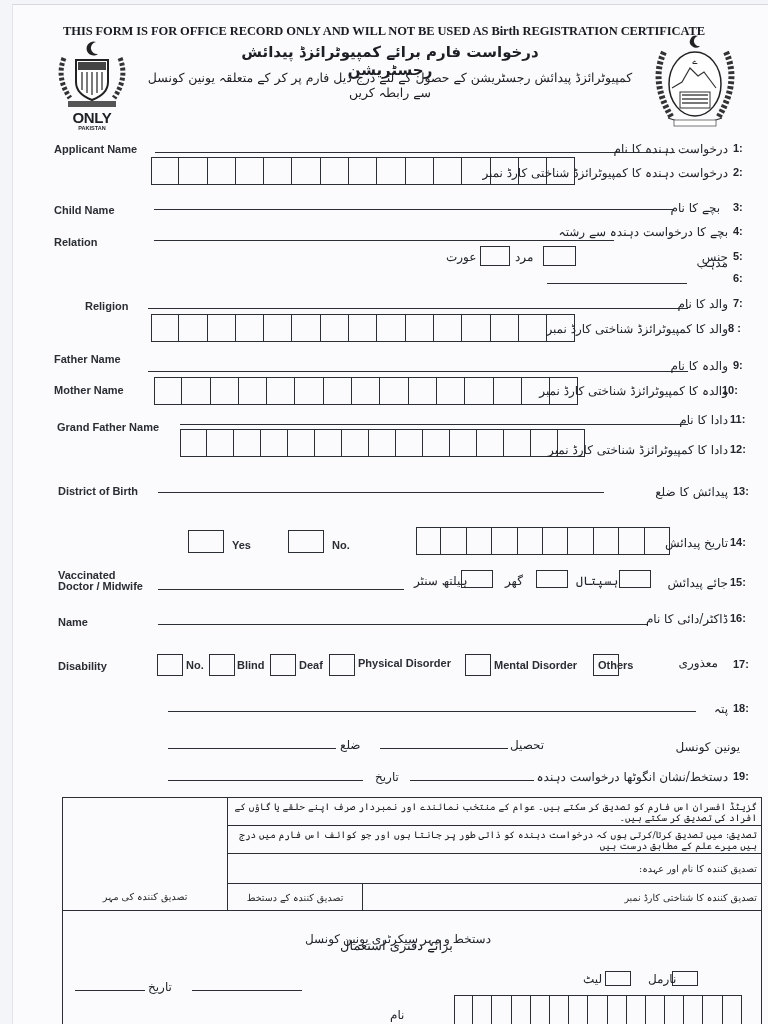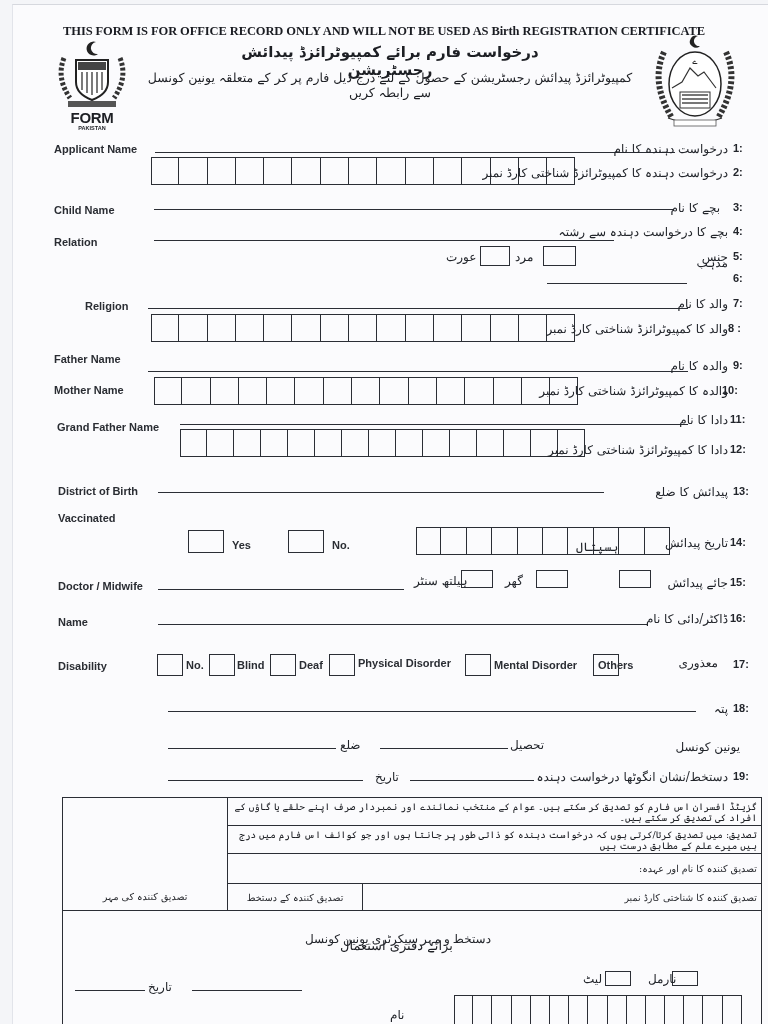--- a/index.html
+++ b/index.html
@@ -81,21 +81,21 @@
     <rect x="26" y="24" width="28" height="8" fill="#444"></rect>
     <g stroke="#222" stroke-width="1.2">
         <line x1="30" y1="34" x2="30" y2="52"></line>
         <line x1="35" y1="34" x2="35" y2="55"></line>
         <line x1="40" y1="34" x2="40" y2="57"></line>
         <line x1="45" y1="34" x2="45" y2="55"></line>
         <line x1="50" y1="34" x2="50" y2="52"></line>
       </g>
     <rect x="16" y="63" width="48" height="6" fill="#555"></rect>
   </svg>
-  <div style="font-family:'Liberation Sans',sans-serif;font-weight:bold;font-size:15px;text-align:center;letter-spacing:-0.3px;line-height:15px;">FORM</div>
+  <div style="font-family:'Liberation Sans',sans-serif;font-weight:bold;font-size:15px;text-align:center;letter-spacing:-0.3px;line-height:15px;">ONLY</div>
   <div style="font-weight:bold;font-size:5.5px;text-align:center;">PAKISTAN</div>
 </div>
 
 <div class="abs" style="left:650px;top:32px;width:90px;height:104px;">
   <svg class="logo-svg" width="90" height="104" viewBox="0 0 90 104">
     <path d="M48 4 a6 6 0 1 0 2 10 a4.5 4.5 0 1 1 -2 -10z" fill="#222"></path>
     <path d="M14 20 q-14 30 8 66 M76 20 q14 30 -8 66" stroke="#333" stroke-width="6" fill="none" stroke-dasharray="3 2"></path>
     <ellipse cx="45" cy="52" rx="26" ry="32" fill="#fff" stroke="#222" stroke-width="1.5"></ellipse>
     <text x="45" y="32" font-size="9" text-anchor="middle" fill="#222" font-family="DejaVu Sans, sans-serif">ے</text>
     <path d="M22 56 l10 -6 l8 -14 l8 8 l6 -4 l12 16" stroke="#333" stroke-width="1.2" fill="none"></path>
@@ -230,21 +230,21 @@
     <div class="cell" style="width:27px"></div>
 </div>
 <div class="abs ur" style="right:40px;top:443px;">دادا کا کمپیوٹرائزڈ شناختی کارڈ نمبر</div>
 <div class="abs num" style="left:730px;top:443px;">12:</div>
 
 <div class="abs label" style="left:58px;top:485px;">District of Birth</div>
 <div class="abs line" style="left:158px;top:492px;width:446px;"></div>
 <div class="abs ur" style="right:40px;top:485px;">پیدائش کا ضلع</div>
 <div class="abs num" style="left:733px;top:485px;">13:</div>
 
-<div class="abs label" style="left:58px;top:512px;text-align:center;">Vaccinated</div>
+<div class="abs label" style="left:58px;top:569px;text-align:center;">Vaccinated</div>
 <div class="abs chk" style="left:188px;top:530px;width:36px;height:23px;"></div>
 <div class="abs opt" style="left:232px;top:539px;">Yes</div>
 <div class="abs chk" style="left:288px;top:530px;width:36px;height:23px;"></div>
 <div class="abs opt" style="left:332px;top:539px;">No.</div>
 
 <div class="abs boxes" style="left:416px;top:527px;">
   <div class="cell" style="width:25.4px"></div>
     <div class="cell" style="width:25.4px"></div>
     <div class="cell" style="width:25.4px"></div>
     <div class="cell" style="width:25.4px"></div>
@@ -257,21 +257,21 @@
 </div>
 <div class="abs ur" style="right:40px;top:536px;">تاریخ پیدائش</div>
 <div class="abs num" style="left:730px;top:536px;">14:</div>
 
 <div class="abs label" style="left:58px;top:580px;">Doctor / Midwife</div>
 <div class="abs line" style="left:158px;top:589px;width:246px;"></div>
 <div class="abs ur" style="left:414px;top:574px;">ہیلتھ سنٹر</div>
 <div class="abs chk" style="left:461px;top:570px;width:32px;height:18px;"></div>
 <div class="abs ur" style="left:505px;top:574px;">گھر</div>
 <div class="abs chk" style="left:536px;top:570px;width:32px;height:18px;"></div>
-<div class="abs ur" style="left:576px;top:540px;">ہسپتال</div>
+<div class="abs ur" style="left:576px;top:574px;">ہسپتال</div>
 <div class="abs chk" style="left:619px;top:570px;width:32px;height:18px;"></div>
 <div class="abs ur" style="right:40px;top:576px;">جائے پیدائش</div>
 <div class="abs num" style="left:730px;top:576px;">15:</div>
 
 <div class="abs label" style="left:58px;top:616px;">Name</div>
 <div class="abs line" style="left:158px;top:624px;width:490px;"></div>
 <div class="abs ur" style="right:40px;top:612px;">ڈاکٹر/دائی کا نام</div>
 <div class="abs num" style="left:730px;top:612px;">16:</div>
 
 <div class="abs label" style="left:58px;top:660px;">Disability</div>

